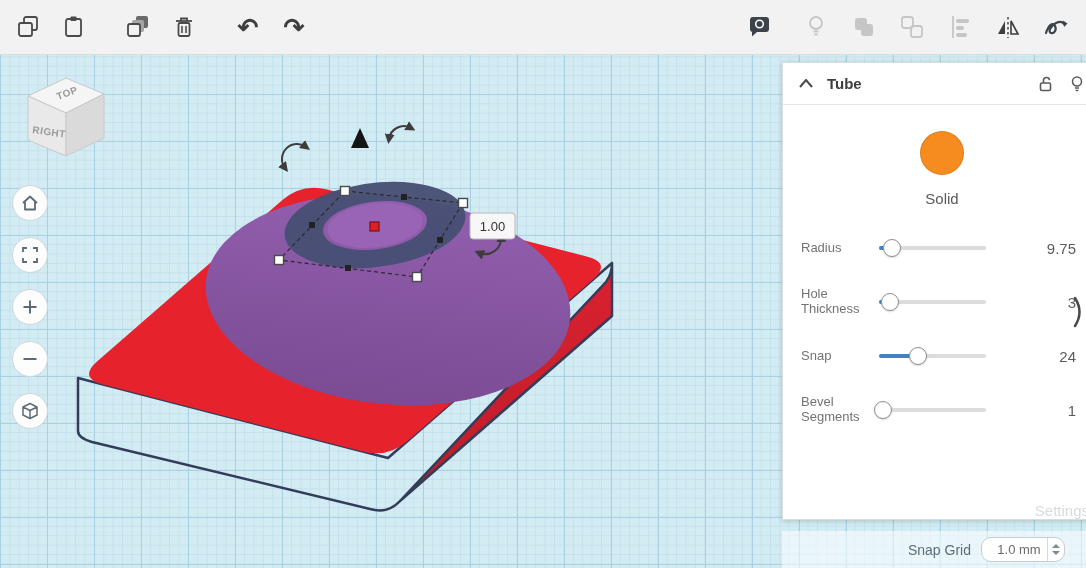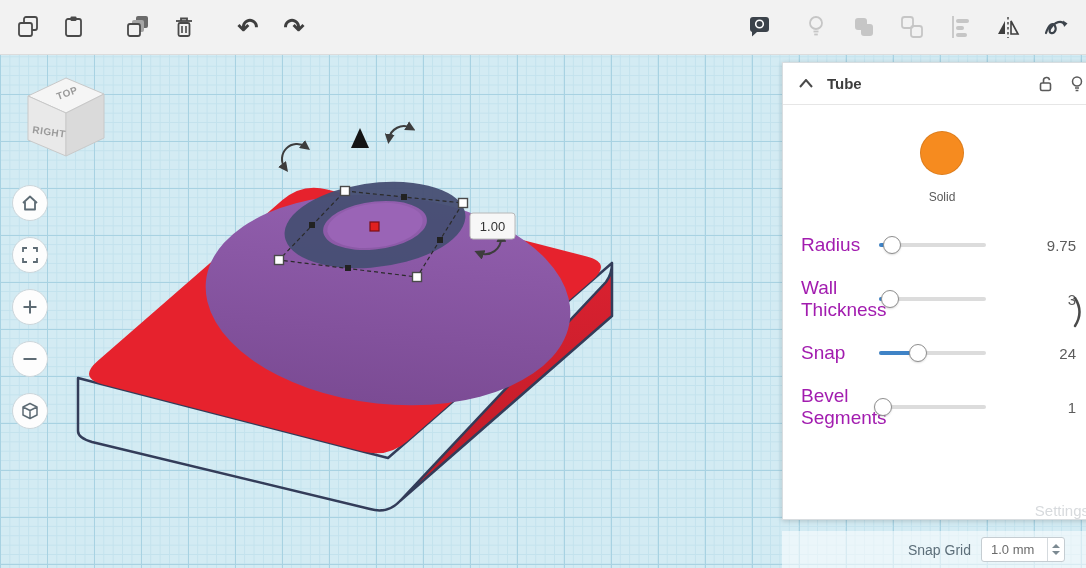--- a/index.html
+++ b/index.html
@@ -43,41 +43,41 @@
   .panel-header .spacer { flex:1; }
   .hdr-icon { cursor:pointer; display:flex; align-items:center; }
   .swatch-row { display:flex; justify-content:center; gap:36px; margin-top:20px; }
   .swatch-col { width:70px; display:flex; flex-direction:column; align-items:center; }
   .swatch-wrap { width:56px; height:56px; border-radius:50%; display:flex; align-items:center; justify-content:center; }
   .swatch-wrap.selected { border:2px solid #93b4c8; }
   .swatch { width:44px; height:44px; border-radius:50%; cursor:pointer; }
   .swatch.solid { background:#f68b1f; border:1px solid rgba(0,0,0,0.10); }
   .swatch.hole { background:repeating-linear-gradient(135deg, #b4b4b4 0 4px, #ececec 4px 9px);
     border:1px solid #9a9a9a; }
-  .swatch-label { margin-top:9px; font-size:12px; color:#5a5a5a; }
+  .swatch-label { margin-top:9px; font-size:15px; color:#5a5a5a; }
   .sliders { margin-top:14px; }
   .slider-row { display:flex; align-items:center; height:54px; padding-left:18px; padding-right:25px; }
-  .slider-label { width:78px; font-size:19px; color:#a21caf; line-height:1.15; }
+  .slider-label { width:78px; font-size:13px; color:#737373; line-height:1.15; }
   .slider-track { position:relative; width:107px; height:18px; cursor:pointer; flex:none; }
   .track-line { position:absolute; left:0; right:0; top:7px; height:4px; background:#dcdcdc; border-radius:2px; }
   .slider-fill { position:absolute; left:0; top:7px; height:4px; background:#3f83c6; border-radius:2px; }
   .slider-thumb { position:absolute; top:0; width:18px; height:18px; border-radius:50%;
     background:#ffffff; border:1.5px solid #8f8f8f; transform:translateX(-50%);
     box-shadow:0 1px 2px rgba(0,0,0,0.15); cursor:pointer; }
   .slider-value { flex:1; text-align:right; font-size:15px; color:#5c5c5c; }
   .settings-link { position:absolute; right:12px; bottom:0; font-size:15px; color:#d7dadd; cursor:pointer; }
   
   .collapse-tab { position:absolute; left:1072px; top:296px; z-index:9; cursor:pointer; }
   
   .snap-bar { position:absolute; left:782px; top:531px; width:316px; height:37px;
     background:rgba(255,255,255,0.55); z-index:7; display:flex; align-items:center;
     justify-content:flex-end; padding-right:33px; gap:10px; }
   .snap-label { font-size:14px; color:#5c6e79; }
-  .snap-select { width:84px; height:25px; background:#ffffff; border:1px solid #c5cdd2; border-radius:3px;
-    display:flex; align-items:center; cursor:pointer; }
+  .snap-select { width:84px; height:25px; background:#ffffff; border:1px solid #c5cdd2; border-radius:10px;
+    display:flex; align-items:center; cursor:pointer;text-align:center; }
   .snap-value { flex:1; font-size:13px; color:#6b6b6b; padding-left:9px; }
   .snap-spinner { width:17px; height:100%; border-left:1px solid #d5dade; display:flex;
     flex-direction:column; align-items:center; justify-content:center; gap:3px; }
   .arrow-up { width:0; height:0; border-left:4px solid transparent; border-right:4px solid transparent;
     border-bottom:4px solid #7c8a92; }
   .arrow-down { width:0; height:0; border-left:4px solid transparent; border-right:4px solid transparent;
     border-top:4px solid #7c8a92; }
 </style>
 </head>
 <body>
@@ -303,21 +303,21 @@
       <div class="slider-row">
         <div class="slider-label">Radius</div>
         <div class="slider-track">
           <div class="track-line"></div>
             <div class="slider-fill" style="width: 12%;"></div>
             <div class="slider-thumb" style="left: 12%;"></div>
         </div>
         <div class="slider-value">9.75</div>
       </div>
       <div class="slider-row">
-        <div class="slider-label">Wall Thickness</div>
+        <div class="slider-label">Hole Thickness</div>
         <div class="slider-track">
           <div class="track-line"></div>
             <div class="slider-fill" style="width: 10%;"></div>
             <div class="slider-thumb" style="left: 10%;"></div>
         </div>
         <div class="slider-value">3</div>
       </div>
       <div class="slider-row">
         <div class="slider-label">Snap</div>
         <div class="slider-track">

